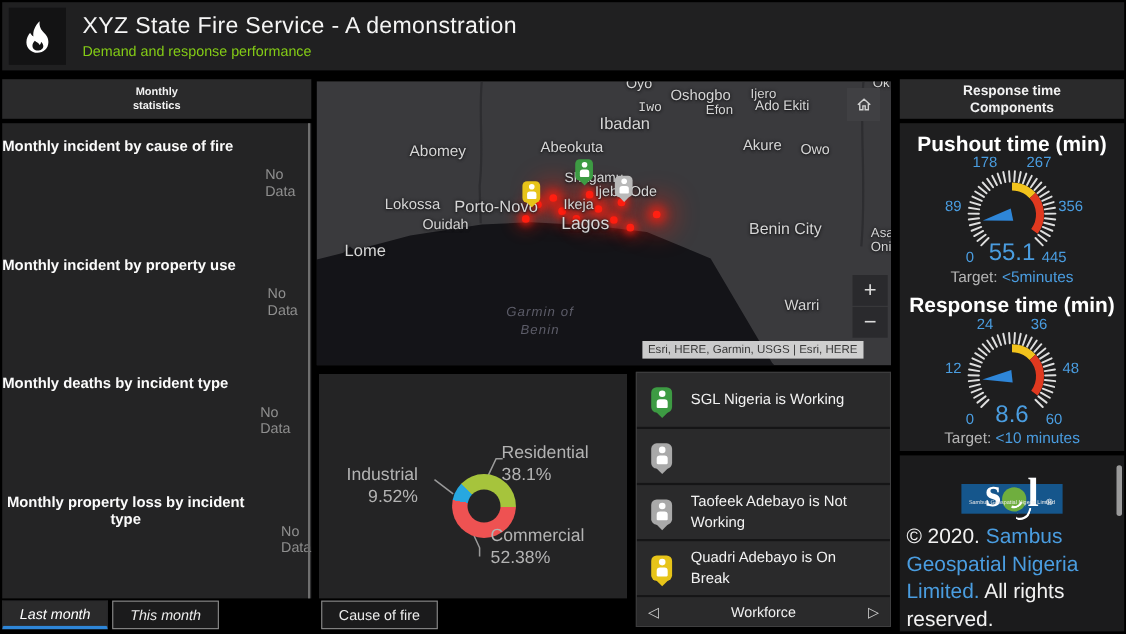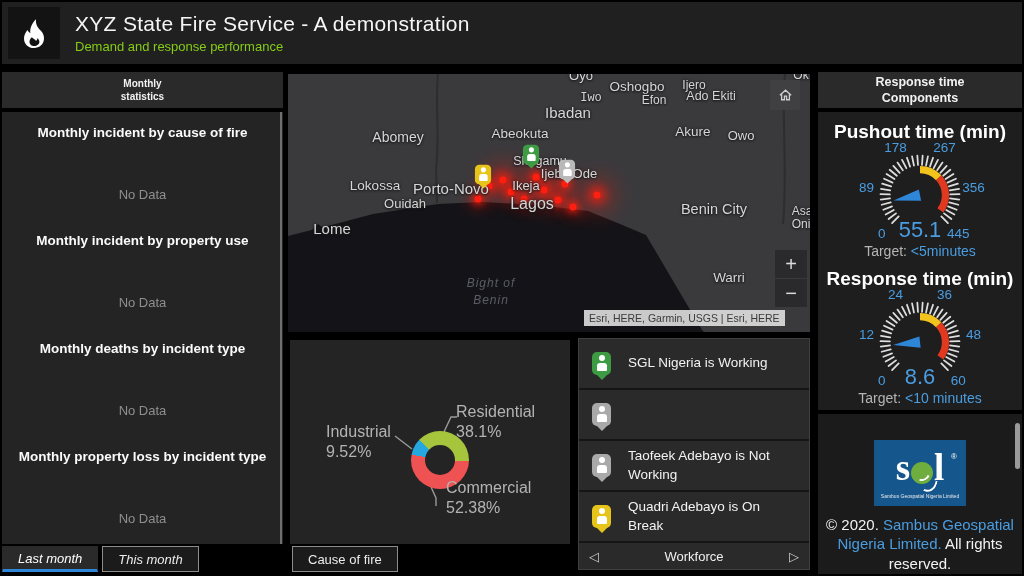--- a/index.html
+++ b/index.html
@@ -11,21 +11,21 @@
   .topbar{left:2px;top:2px;width:1020px;height:62px;background:#202021;display:flex;align-items:center;}
   .logo-tile{width:52px;height:52px;background:#131314;margin-left:6px;display:flex;align-items:center;justify-content:center;flex:none;}
   .titles{margin-left:15px;}
   .app-title{font-size:21px;font-weight:400;color:#f5f5f5;letter-spacing:.3px;margin:0;}
   .app-subtitle{font-size:13px;color:#84cc16;margin-top:3px;}
 
   
   .side-head{left:2px;top:72px;width:281px;height:36px;background:#2a2a2b;display:flex;align-items:center;justify-content:center;}
   .side-head span{width:84px;text-align:center;color:#f2f2f2;font-size:10px;line-height:1.3;font-weight:600;}
   .side-main{left:2px;top:112px;width:281px;height:432px;background:#242425;display:flex;flex-direction:column;}
-  .sect{flex:1;display:flex;flex-direction:column;gap:29px;}
+  .sect{flex:1;display:flex;flex-direction:row;gap:29px;}
   .sect-title{color:#fbfbfb;font-size:13.5px;font-weight:700;text-align:center;padding-top:13px;}
   .nodata{flex:1;display:flex;align-items:center;justify-content:center;color:#8f8f8f;font-size:13px;}
   .side-scroll{left:280px;top:112px;width:2px;height:432px;background:#6f6f6f;}
   .tabs-row{position:absolute;display:flex;gap:4px;height:26px;}
   .tabs-left{left:2px;top:546px;font-style:italic;}
   .tabs-donut{left:292px;top:546px;}
   .tab{height:26px;display:flex;align-items:center;justify-content:center;font-size:13px;
        padding:0 15px;color:#ececec;background:#1b1b1c;border:1px solid #8c8c8c;box-sizing:border-box;cursor:pointer;}
   .tab.active{background:#2a2a2b;border:1px solid #2a2a2b;border-bottom:3px solid #2e86d8;color:#fff;}
 
@@ -48,21 +48,21 @@
   .map-zoom{position:absolute;left:487px;top:176px;width:32px;}
   .zbtn{height:28px;background:#2a2a2d;color:#dcdcdc;font-size:20px;display:flex;align-items:center;justify-content:center;margin-bottom:1px;cursor:pointer;}
   .attrib{position:absolute;left:296px;top:236px;background:rgba(228,228,228,.88);color:#3a3a3a;font-size:10.5px;padding:2px 5px;white-space:nowrap;}
 
   
   .donut-panel{left:290px;top:340px;width:280px;height:204px;background:#242425;}
   .donut-ring{position:absolute;left:121px;top:91px;width:58px;height:58px;border-radius:50%;}
   .donut-hole{position:absolute;left:14px;top:14px;width:30px;height:30px;border-radius:50%;background:#242425;}
   .dlabel{position:absolute;color:#b3b3b3;font-size:16px;line-height:1.25;}
   .dlabel.resid{left:166px;top:62px;}
-  .dlabel.indus{left:36px;top:82px;width:80px;}
+  .dlabel.indus{left:10px;top:82px;width:80px;text-align:right;}
   .dlabel.comm{left:156px;top:138px;}
   .leaders{position:absolute;left:0;top:0;}
 
   
   .wf{left:578px;top:338px;width:232px;height:232px;background:#2a2a2b;border:1px solid #3f3f40;display:flex;flex-direction:column;}
   .wlist{flex:1;display:flex;flex-direction:column;}
   .witem{flex:1;display:flex;align-items:center;gap:17px;padding:0 13px;border-bottom:2px solid #151516;cursor:pointer;}
   .wtext{color:#f2f2f2;font-size:13.5px;line-height:1.35;max-width:152px;}
   .wfoot{height:26px;display:flex;align-items:center;justify-content:space-between;padding:0 10px;background:#2a2a2b;}
   .wfoot .arrow{color:#cfcfcf;font-size:13px;cursor:pointer;}
@@ -79,21 +79,21 @@
   .target .tval{color:#4a9de0;}
 
   .logo-panel{left:818px;top:414px;width:204px;height:160px;background:#1b1b1c;display:flex;flex-direction:column;align-items:center;}
   .sgl{margin-top:26px;width:92px;height:86px;background:#15568c;position:relative;display:flex;align-items:center;justify-content:center;}
   .sgl-row{display:flex;align-items:center;color:#fff;font-size:37px;font-weight:700;font-family:"Liberation Serif",serif;line-height:1;margin-top:-10px;}
   .globe{width:22px;height:22px;border-radius:50%;background:#6fae3e;position:relative;margin:0 1px;top:5px;}
   .globe::before{content:'';position:absolute;inset:3px;border-radius:50%;border:2px solid transparent;border-bottom-color:#fff;transform:rotate(-25deg);}
   .globe::after{content:'';position:absolute;right:-3px;bottom:-9px;width:9px;height:12px;border:2.5px solid #fff;border-top:none;border-left:none;border-radius:0 0 10px 0;transform:rotate(18deg);}
   .sgl-reg{position:absolute;top:12px;right:9px;color:#fff;font-size:8px;}
   .sgl-cap{position:absolute;bottom:7px;font-size:5px;color:#eaeaea;white-space:nowrap;}
-  .copy{margin-top:9px;text-align:center;font-size:15px;line-height:1.32;color:#f2f2f2;width:192px;}
+  .copy{margin-top:9px;font-size:19px;line-height:1.32;color:#f2f2f2;width:192px;}
   .copy .link{color:#4a9de0;cursor:pointer;}
   .logo-scroll{position:absolute;right:2px;top:9px;width:5px;height:46px;background:#9a9a9a;border-radius:3px;}
 </style>
 </head>
 <body>
 
 <div class="app">
 
   <div class="panel topbar">
     <div class="logo-tile">
@@ -171,21 +171,21 @@
         <span class="maplbl" style="left: 87px; top: 104px; font-size: 13.5px;">Lokossa</span>
         <span class="maplbl" style="left: 163px; top: 106px; font-size: 15px;">Porto-Novo</span>
         <span class="maplbl" style="left: 238px; top: 104px; font-size: 13px;">Ikeja</span>
         <span class="maplbl" style="left: 244px; top: 121px; font-size: 16px;">Lagos</span>
         <span class="maplbl" style="left: 117px; top: 122px; font-size: 13px;">Ouidah</span>
         <span class="maplbl" style="left: 44px; top: 146px; font-size: 15px;">Lome</span>
         <span class="maplbl" style="left: 426px; top: 127px; font-size: 14.5px;">Benin City</span>
         <span class="maplbl" style="left: 441px; top: 196px; font-size: 13.5px;">Warri</span>
         <span class="maplbl" style="left: 514px; top: 130px; font-size: 12px;">Asa</span>
         <span class="maplbl" style="left: 513px; top: 143px; font-size: 12px;">Oni</span>
-        <span class="maplbl water" style="left: 203px; top: 202px; font-size: 12px;">Bight of</span>
+        <span class="maplbl water" style="left: 203px; top: 202px; font-size: 12px;">Garmin of</span>
         <span class="maplbl water" style="left: 203px; top: 219px; font-size: 12px;">Benin</span>
         <span class="pin" style="background: rgb(231, 196, 25); color: rgb(231, 196, 25); left: 195px; top: 112px;">
           <span class="h"></span>
           <span class="b"></span>
         </span>
         <span class="pin" style="background: rgb(61, 155, 67); color: rgb(61, 155, 67); left: 243px; top: 92px;">
           <span class="h"></span>
           <span class="b"></span>
         </span>
         <span class="pin" style="background: rgb(185, 185, 185); color: rgb(185, 185, 185); left: 279px; top: 107px;">

